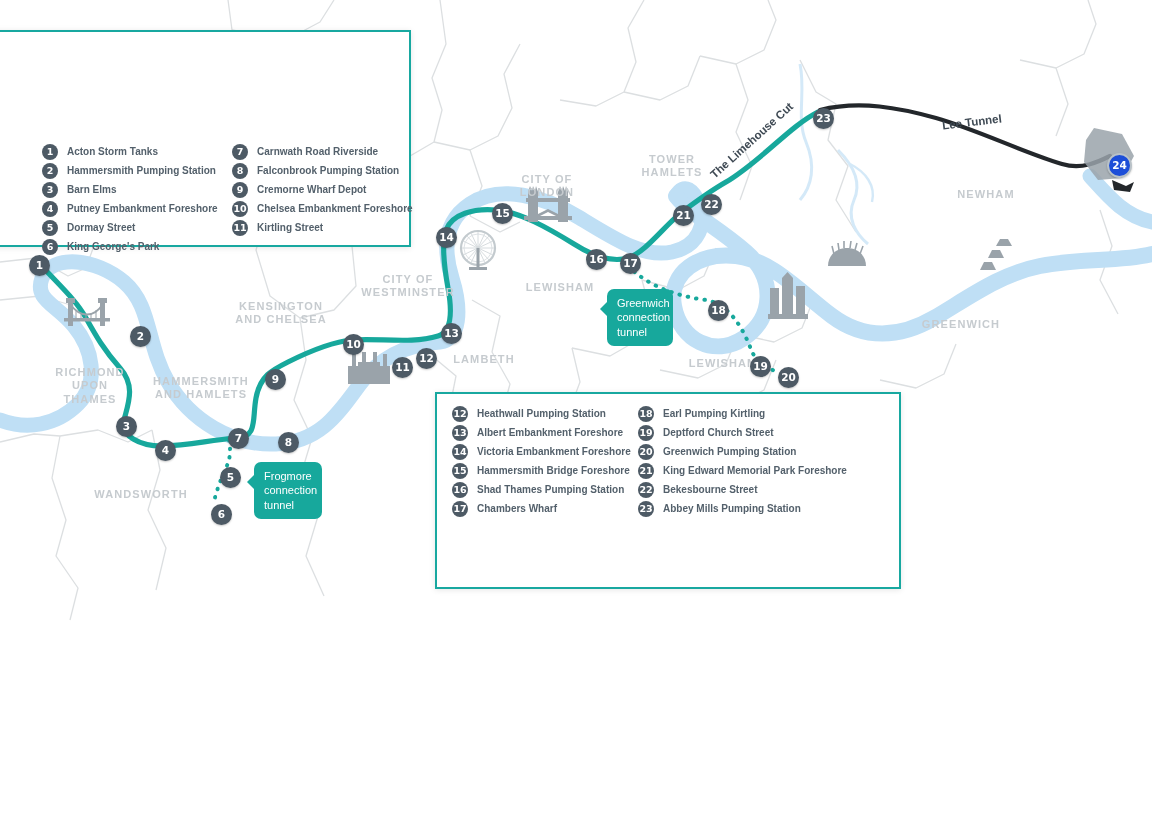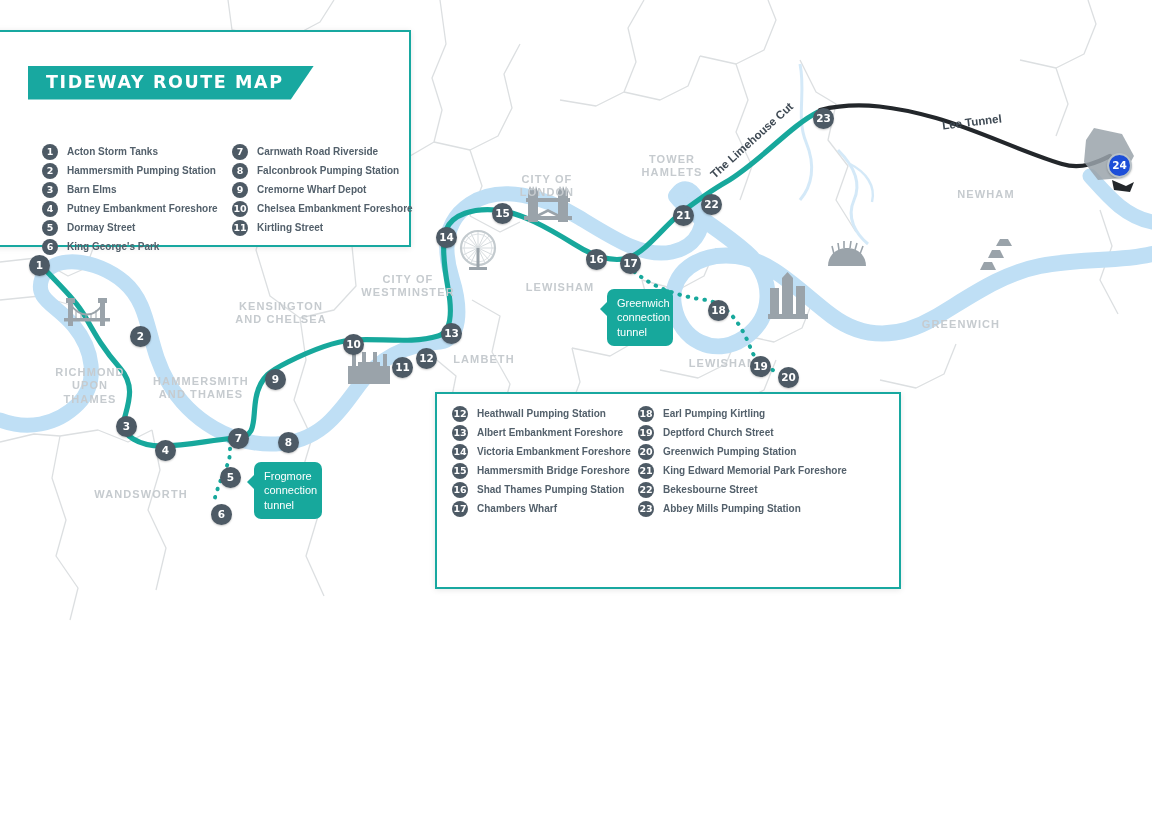--- a/index.html
+++ b/index.html
@@ -346,21 +346,21 @@
         <path d="M1094 128 L1122 134 L1134 156 L1122 178 L1098 180 L1084 162 L1086 140 Z" fill="#9aa3aa" opacity="0.85"></path>
         <path d="M1112 180 L1126 186 L1134 182 L1130 192 L1114 190 Z" fill="#23272b"></path>
       </g>
     </g>
   </svg>
 
   <div class="maplabel" style="left:44px;  top:366px; width:92px;text-align:center;">RICHMOND
 UPON
 THAMES</div>
   <div class="maplabel" style="left:148px; top:375px; width:106px;">HAMMERSMITH
-AND THAMES</div>
+AND HAMLETS</div>
   <div class="maplabel" style="left:228px; top:300px; width:106px;">KENSINGTON
 AND CHELSEA</div>
   <div class="maplabel" style="left:88px;  top:488px; width:106px;">WANDSWORTH</div>
   <div class="maplabel" style="left:358px; top:273px; width:100px;">CITY OF
 WESTMINSTER</div>
   <div class="maplabel" style="left:504px; top:173px; width:86px;">CITY OF
 LONDON</div>
   <div class="maplabel" style="left:444px; top:353px; width:80px;">LAMBETH</div>
   <div class="maplabel" style="left:513px; top:281px; width:94px;">LEWISHAM</div>
   <div class="maplabel" style="left:618px; top:153px; width:108px;">TOWER HAMLETS</div>
@@ -403,23 +403,20 @@
       <div class="marker" style="left: 708px; top: 300px;">18</div>
       <div class="marker" style="left: 750px; top: 356px;">19</div>
       <div class="marker" style="left: 778px; top: 367px;">20</div>
       <div class="marker" style="left: 673px; top: 205px;">21</div>
       <div class="marker" style="left: 701px; top: 194px;">22</div>
       <div class="marker" style="left: 813px; top: 108px;">23</div>
       <div class="marker light" style="left: 1107px; top: 153px;">24</div>
     </div>
 
   <div class="legend-box" id="legend-top"></div>
-  <div class="legend-title-wrap">
-    <div class="legend-title">TIDEWAY ROUTE MAP</div>
-  </div>
   <div class="legend-cols" style="left:42px; top:142px; z-index:42;" id="legend-top-cols">
     <div class="legend-col" id="lt-c1" style="width: 190px;">
         <div class="legend-item">
           <span class="legend-num">1</span>
           <span class="legend-label">Acton Storm Tanks</span>
         </div>
         <div class="legend-item">
           <span class="legend-num">2</span>
           <span class="legend-label">Hammersmith Pumping Station</span>
         </div>

